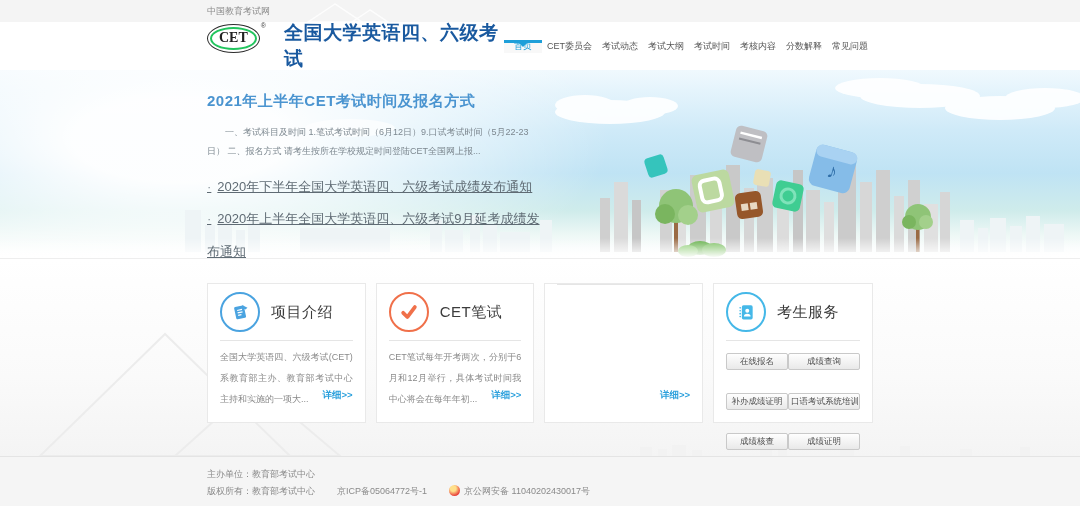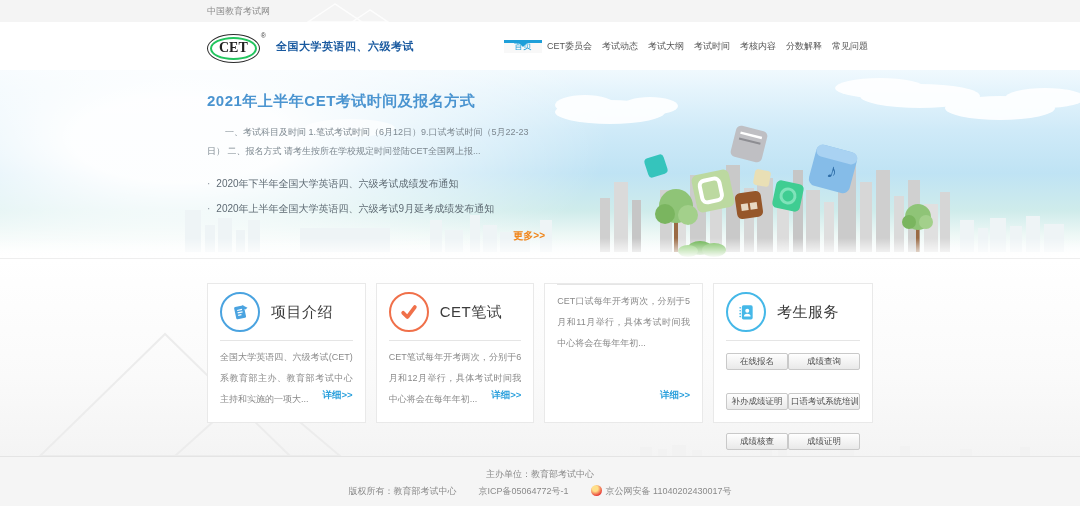--- a/index.html
+++ b/index.html
@@ -13,40 +13,40 @@
   .topbar-tri{position:absolute;left:290px;top:0;}
 
   
   .header{height:48px;background:#fff;position:relative;z-index:5;}
   .header .container{height:48px;display:flex;align-items:center;}
   .logo{display:flex;align-items:flex-start;cursor:pointer;}
   .logo-oval{border:1.5px solid #2d2d2d;border-radius:50%;padding:2px;margin-top:4px;}
   .logo-oval-inner{border:2px solid #22c55e;border-radius:50%;padding:1px 7px 2px;
     font-family:"Liberation Serif","DejaVu Serif",serif;font-weight:bold;font-size:14px;color:#222;display:block;}
   .logo-reg{font-size:7px;color:#444;margin-left:1px;margin-top:2px;}
-  .site-title{font-size:11px;font-weight:bold;color:#19599f;margin-left:10px;letter-spacing:.5px;align-self:center;}
+  .site-title{font-size:19px;font-weight:bold;color:#19599f;margin-left:18px;letter-spacing:.5px;align-self:center;}
   .nav{margin-left:auto;display:flex;align-items:center;height:48px;}
   .nav-item{display:flex;align-items:center;padding:0 5px;font-size:9px;color:#555;
     position:relative;cursor:pointer;white-space:nowrap;}
   .nav-item.active{color:#1e9fd9;background:#f8f8f8;padding:0 10px;}
   .nav-item.active::before{content:"";position:absolute;top:0;left:0;right:0;height:3px;background:#1e9fd9;}
   .nav-item.active::after{content:"";position:absolute;top:3px;left:50%;margin-left:-4px;
     border:4px solid transparent;border-top-color:#1e9fd9;}
 
   
   .banner{height:188px;position:relative;overflow:hidden;border-bottom:1px solid #eee;
     background:
       radial-gradient(ellipse 430px 170px at 180px 70px, rgba(255,255,255,.96) 25%, rgba(255,255,255,0) 100%),
       linear-gradient(180deg,#f0f9fe 0%,#cfeaf8 32%,#bfe3f4 55%,#cfeceb 75%,#eef8f6 88%,#ffffff 100%);}
   .banner-illustration{position:absolute;left:0;top:0;z-index:1;}
   .banner .container{z-index:2;}
   .banner-title{margin-top:22px;font-size:15px;font-weight:bold;color:#4a94d0;letter-spacing:.5px;}
   .banner-summary{margin-top:12px;width:338px;font-size:9px;color:#7d8890;line-height:2.1;text-indent:2em;}
   .banner-news{margin:10px 0 0;padding:0;list-style:none;width:338px;}
-  .banner-news li{font-size:10px;color:#5f6b74;line-height:2.5;cursor:pointer;}
+  .banner-news li{font-size:13px;color:#5f6b74;line-height:2.5;cursor:pointer;text-decoration:underline;}
   .banner-news li::before{content:"·";margin-right:6px;color:#8a949c;}
   .banner-more{display:block;width:338px;text-align:right;font-size:10px;font-weight:bold;
     color:#f08519;margin-top:8px;cursor:pointer;text-decoration:none;}
 
   
   .main{height:197px;position:relative;background:linear-gradient(180deg,#ffffff 0%,#fafafa 60%,#f4f4f4 100%);}
   .main-decor{position:absolute;left:0;top:0;z-index:0;}
   .cards{display:flex;gap:10px;padding-top:24px;z-index:2;}
   .card{width:160px;height:140px;background:#fff;border:1px solid #e9e9e9;box-sizing:border-box;
     padding:0 12px;position:relative;}
@@ -62,21 +62,21 @@
   .card-link{position:absolute;bottom:20px;right:12px;font-size:9.5px;font-weight:bold;
     color:#2ba0dc;cursor:pointer;text-decoration:none;}
   .services{display:grid;grid-template-columns:62px 72px;justify-content:space-between;
     row-gap:23px;margin-top:12px;}
   .service-btn{height:17px;line-height:15px;font-size:8.5px;color:#4c4c4c;text-align:center;
     background:linear-gradient(180deg,#fefefe,#e9e9e9);border:1px solid #c9c9c9;border-radius:2px;
     cursor:pointer;white-space:nowrap;overflow:hidden;box-sizing:border-box;padding:0 2px;}
 
   
   .footer{height:50px;background:#f5f5f5;border-top:1px solid #e4e4e4;}
-  .footer .container{padding-top:9px;text-align:center;}
+  .footer .container{padding-top:9px;}
   .footer-line{font-size:9px;color:#8a8a8a;line-height:1.85;}
   .footer-sep{display:inline-block;width:22px;}
   .police-badge{display:inline-block;width:11px;height:11px;border-radius:50%;vertical-align:-2px;
     margin-right:4px;background:radial-gradient(circle at 38% 32%, #ffe08a 0 28%, #e8403a 72%);}
   .police-link{cursor:pointer;color:#8a8a8a;text-decoration:none;}
 </style>
 </head>
 <body>
 
 <div class="topbar">
@@ -287,21 +287,20 @@
           </span>
           <span class="card-title">CET笔试</span>
         </div>
         <hr class="card-divider">
         <div class="card-body">CET笔试每年开考两次，分别于6月和12月举行，具体考试时间我中心将会在每年年初...</div>
         <a class="card-link">详细&gt;&gt;</a>
       </div>
 
       <div class="card">
         <hr class="card-divider">
-        <div class="card-body">CET口试每年开考两次，分别于5月和11月举行，具体考试时间我中心将会在每年年初...</div>
         <a class="card-link">详细&gt;&gt;</a>
       </div>
 
       <div class="card">
         <div class="card-head">
           <span class="card-icon icon-cyan">
             <svg width="20" height="20" viewBox="0 0 24 24">
               <rect x="7" y="4" width="13" height="17" rx="2" fill="currentColor"></rect>
               <circle cx="13.5" cy="10.5" r="2.4" fill="#fff"></circle>
               <path d="M9.5 17.5 a4 3.4 0 0 1 8 0 Z" fill="#fff"></path>

